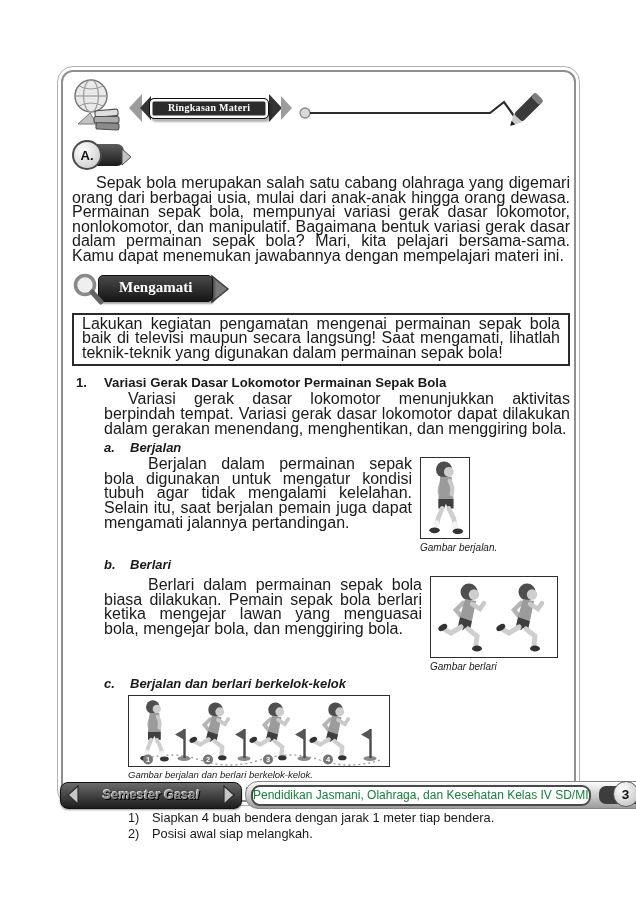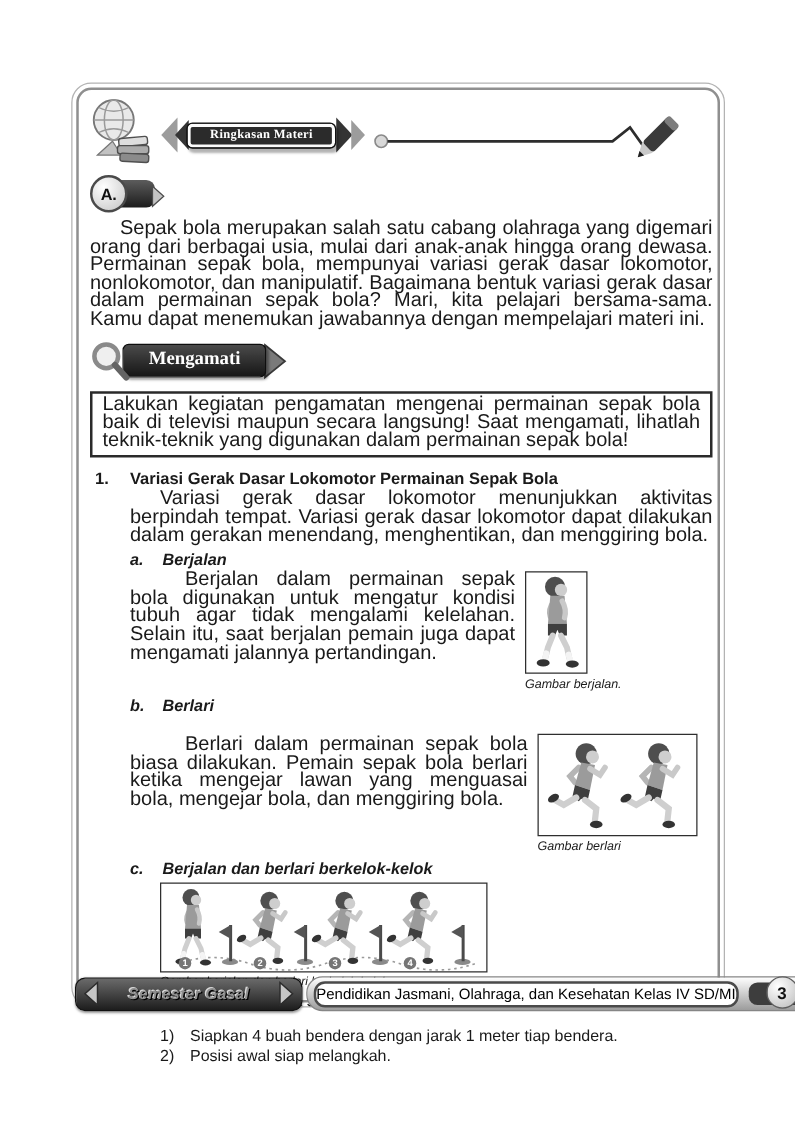--- a/index.html
+++ b/index.html
@@ -103,21 +103,21 @@
     text-shadow:1px 1px 0 #000,-1px -1px 0 #d9d9d9;white-space:nowrap;letter-spacing:.2px;
   }
   .foot-bar{
     flex:1;height:26px;margin-left:3px;border-radius:13px;
     background:linear-gradient(#fefefe,#9c9c9c);border:1px solid #868686;
     display:flex;align-items:center;padding:0 5px;
   }
   .book-box{
     flex:1;height:17px;background:#fff;border:2px solid #4a4a4a;border-radius:9px;
     display:flex;align-items:center;justify-content:center;
-    font-size:12px;color:#000000;margin-right:8px;white-space:nowrap;text-align:center;
+    font-size:12px;color:#15803d;margin-right:8px;white-space:nowrap;text-align:center;
   }
   .page-badge{position:relative;flex:none;width:54px;height:20px;}
   .page-bar{position:absolute;left:0;top:1px;width:54px;height:18px;background:#3d3d3d;border-radius:7px;}
   .page-circle{
     position:absolute;left:14px;top:-4px;width:24px;height:24px;border-radius:50%;
     background:radial-gradient(circle at 35% 30%,#fff,#b9b9b9);border:1.5px solid #5e5e5e;
     display:flex;align-items:center;justify-content:center;font-weight:bold;font-size:13.5px;color:#111;
   }
 </style>
 </head>
@@ -260,21 +260,21 @@
     <div class="item-body body-b">
       <figure class="fig fig-b" style="margin:-2px 0 0 8px">
         <div class="fig-box">
           <svg width="116" height="74" viewBox="0 0 112 74">
             <use href="#kid-run" transform="translate(1,3)"></use>
             <use href="#kid-run" transform="translate(59,3)"></use>
           </svg>
         </div>
         <figcaption class="fig-cap">Gambar berlari</figcaption>
       </figure>
-      <p class="para indent-deep" style="margin-top:17px">Berlari dalam permainan sepak bola biasa dilakukan. Pemain sepak bola berlari ketika mengejar lawan yang menguasai bola, mengejar bola, dan menggiring bola.</p>
+      <p class="para indent-deep" style="margin-top:6px">Berlari dalam permainan sepak bola biasa dilakukan. Pemain sepak bola berlari ketika mengejar lawan yang menguasai bola, mengejar bola, dan menggiring bola.</p>
     </div>
 
     <div class="item-head">
       <span class="item-letter">c.</span>
       <span>Berjalan dan berlari berkelok-kelok</span>
     </div>
     <div class="c-block">
       <div class="c-imgbox">
         <svg width="254" height="68" viewBox="0 0 250 68">
           <path d="M8 62 Q 36 52 66 62 T 126 62 T 186 62 T 246 62" fill="none" stroke="#9a9a9a" stroke-width="1.3" stroke-dasharray="2 3"></path>

